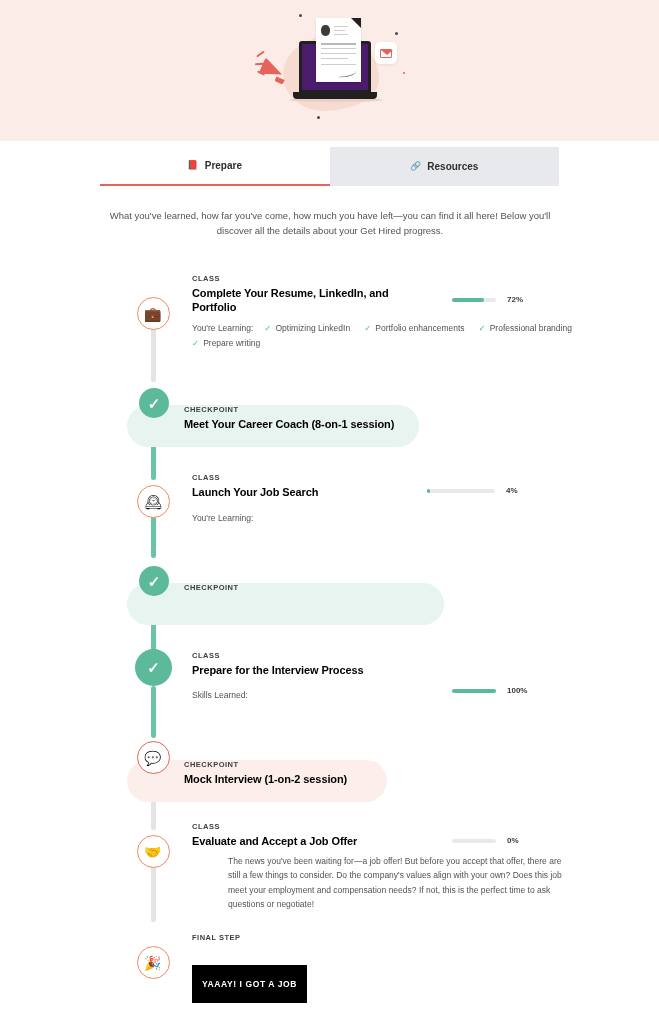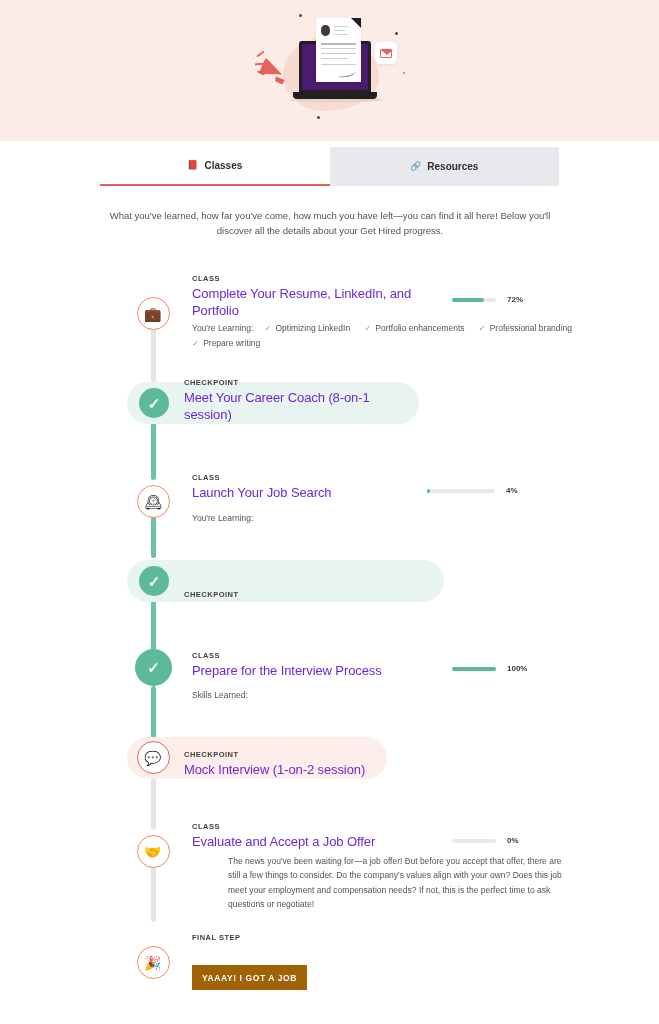--- a/index.html
+++ b/index.html
@@ -189,32 +189,33 @@
     background: #5cba9b; border: none; left: 135px;
     width: 37px; height: 37px;
   }
   .node.filled.small { width: 30px; height: 30px; left: 139px; }
   .node-glyph { font-size: 14px; line-height: 1; }
   .check { color: #ffffff; font-size: 15px; font-weight: 700; line-height: 1; }
 
   .card {
     position: absolute; left: 127px;
     border-radius: 22px;
-    display: flex; align-items: flex-end;
+    display: flex; align-items: flex-start;
     padding-left: 57px;
+    margin-top: 23px;
   }
   .card.green { background: #e7f4f0; }
   .card.pink  { background: #fceeeb; }
 
   .eyebrow {
     font-size: 7.5px; font-weight: 700; letter-spacing: .5px;
     text-transform: uppercase; color: #403d3b; margin-bottom: 3px;
   }
   .item-title {
-    font-size: 13px; font-weight: 400; color: #6d28d9; letter-spacing: -.1px;
+    font-size: 11px; font-weight: 700; color: #000000; letter-spacing: -.1px;
     line-height: 1.3;
   }
   .body-block { position: absolute; left: 192px; }
   .learning {
     font-size: 8.5px; color: #56524f; line-height: 1.75;
     display: flex; flex-wrap: wrap; align-items: baseline;
   }
   .learning .lead { margin-right: 11px; }
   .learning .tick { margin-right: 14px; white-space: nowrap; }
   .learning .tick:before { content: "\2713"; color: #5cba9b; margin-right: 4px; font-size: 8.5px; }
@@ -223,24 +224,24 @@
 
   .prog {
     position: absolute; display: flex; align-items: center; gap: 11px;
   }
   .p-track { height: 4px; background: #e9e9ec; border-radius: 3px; }
   .p-fill { height: 100%; background: #5cba9b; border-radius: 3px; }
   .p-pct { font-size: 8px; font-weight: 700; color: #3c3937; }
 
   .cta {
     position: absolute; left: 192px;
-    background: #a16207; color: #ffffff;
+    background: #000000; color: #ffffff;
     font-size: 8.5px; font-weight: 700; letter-spacing: .6px;
     text-transform: uppercase;
-    width: 115px; height: 25px;
+    width: 115px; height: 38px;
     display: flex; align-items: center; justify-content: center;
     cursor: pointer; border: none;
   }
 </style>
 </head>
 <body>
 
 <div class="hero">
   <div class="hero-inner">
     <div class="illustration">
@@ -276,21 +277,21 @@
         <div class="env-glyph"></div>
       </div>
     </div>
 
   </div>
 </div>
 
 <div class="tabs">
   <div class="tab active">
     <span class="tab-ico">📕</span>
-    <span>Classes</span>
+    <span>Prepare</span>
   </div>
   <div class="tab inactive">
     <span class="tab-ico">🔗</span>
     <span>Resources</span>
   </div>
 </div>
 
 <div class="intro">What you've learned, how far you've come, how much you have left—you can find it all here! Below you'll discover all the details about your Get Hired progress.</div>
 
 <div class="timeline">
@@ -374,21 +375,21 @@
     <div class="node filled" style="top:387px;">
       <span class="check">✓</span>
     </div>
     <div class="body-block" style="top:389px;">
       <div class="eyebrow">CLASS</div>
       <div class="item-title">Prepare for the Interview Process</div>
     </div>
     <div class="body-block" style="top:422px;">
       <span class="skills">Skills Learned:</span>
     </div>
-    <div class="prog" style="left:452px; top:402px;">
+    <div class="prog" style="left:452px; top:424px;">
       <div class="p-track" style="width:44px;">
         <div class="p-fill" style="width: 100%;"></div>
       </div>
       <span class="p-pct">100%</span>
     </div>
   </div>
 
   <div class="row">
     <div class="card pink" style="top:475px; width:260px; height:42px;">
       <div>

